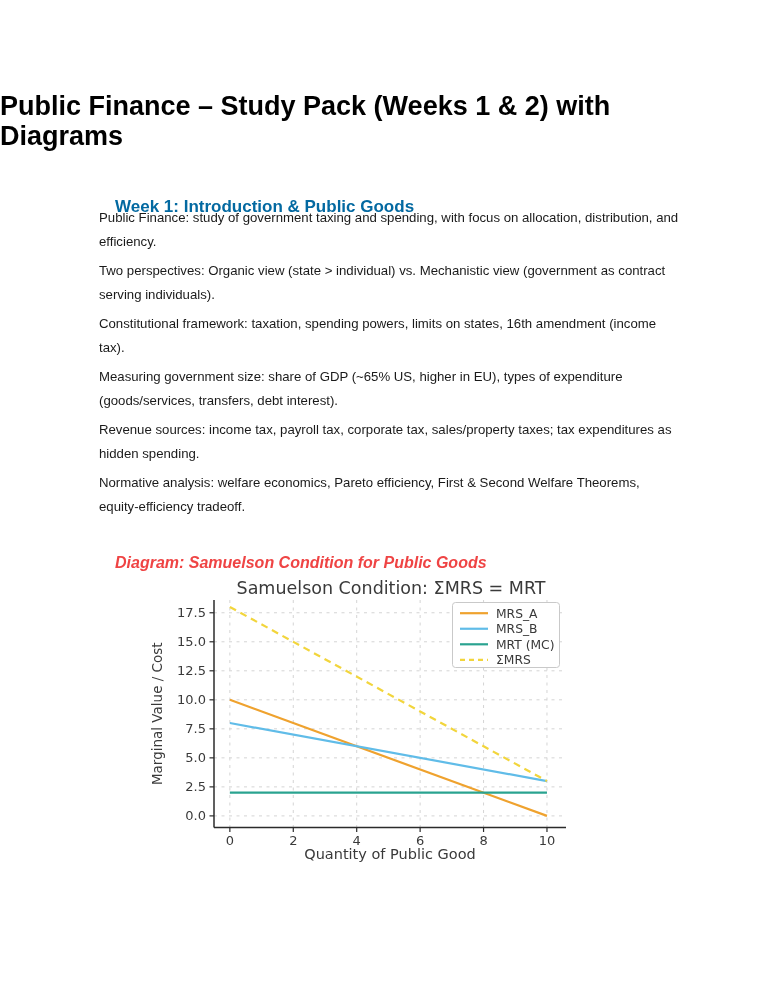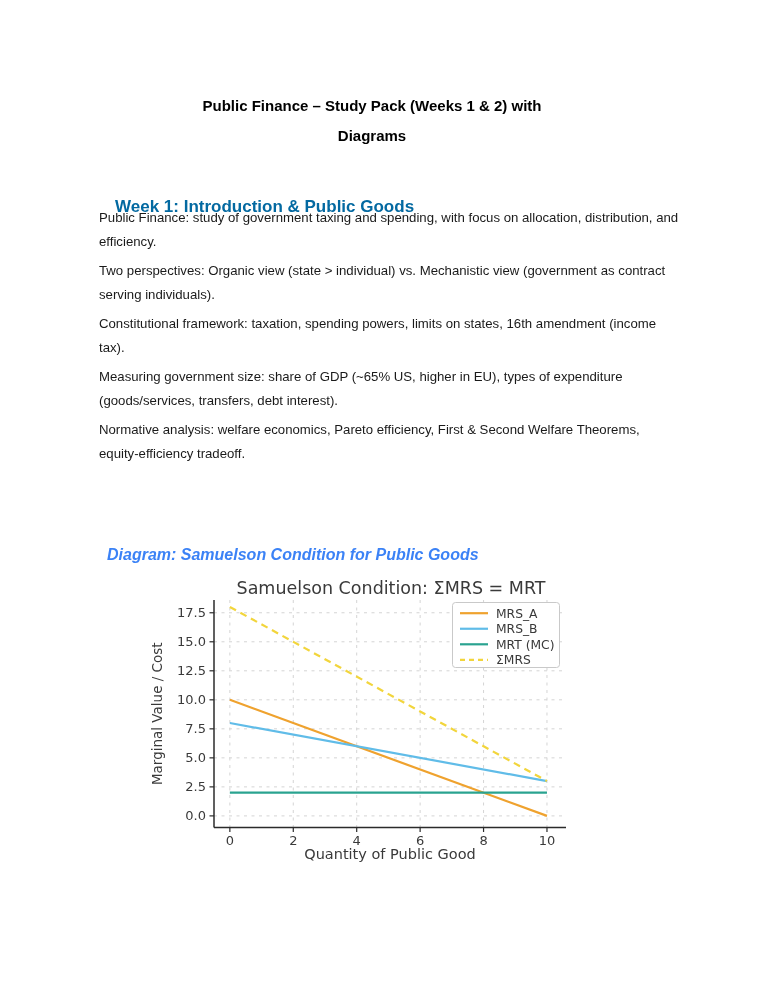--- a/index.html
+++ b/index.html
@@ -11,22 +11,22 @@
     font-family: "Liberation Sans", "DejaVu Sans", sans-serif;
     color: #1a1a1a;
     overflow: hidden;
   }
   .doc-title {
     position: absolute;
     top: 91px;
     left: 0;
     width: 744px;
     margin: 0;
-    text-align: center;
-    font-size: 15px;
+    text-align: left;
+    font-size: 27px;
     line-height: 30px;
     font-weight: bold;
     color: #000000;
     white-space: pre-line;
   }
   .section-heading {
     position: absolute;
     top: 181px;
     left: 99px;
     margin: 16px;
@@ -44,25 +44,25 @@
     margin: 0 0 5px 0;
     font-size: 13.2px;
     line-height: 24px;
     color: #1a1a1a;
     white-space: pre;
   }
   .diagram-heading {
     position: absolute;
     top: 538px;
     left: 99px;
-    margin: 8px;
+    margin: 16px;
     font-size: 16px;
     font-weight: bold;
     font-style: italic;
-    color: #3b82f6;
+    color: #ef4444;
   }
   .chart-wrap {
     position: absolute;
     left: 145px;
     top: 570px;
     width: 490px;
     height: 310px;
   }
   .chart-wrap svg { display: block; }
   .chart-text { font-family: "DejaVu Sans", "Liberation Sans", sans-serif; }
@@ -79,20 +79,22 @@
 
   <div class="paras">
     <p>Public Finance: study of government taxing and spending, with focus on allocation, distribution, and
 efficiency.</p>
     <p>Two perspectives: Organic view (state &gt; individual) vs. Mechanistic view (government as contract
 serving individuals).</p>
     <p>Constitutional framework: taxation, spending powers, limits on states, 16th amendment (income
 tax).</p>
     <p>Measuring government size: share of GDP (~65% US, higher in EU), types of expenditure
 (goods/services, transfers, debt interest).</p>
+    <p>Revenue sources: income tax, payroll tax, corporate tax, sales/property taxes; tax expenditures as
+hidden spending.</p>
     <p>Normative analysis: welfare economics, Pareto efficiency, First &amp; Second Welfare Theorems,
 equity-efficiency tradeoff.</p>
   </div>
 
   <h3 class="diagram-heading">Diagram: Samuelson Condition for Public Goods</h3>
 
   <div class="chart-wrap">
     <svg id="chart-svg" width="490" height="310" viewBox="0 0 490 310">
         <line x1="84.85585585585585" y1="30" x2="84.85585585585585" y2="257.5" stroke="#d4d4d4" stroke-width="1" stroke-dasharray="3 4.5"></line>
         <line x1="148.27927927927928" y1="30" x2="148.27927927927928" y2="257.5" stroke="#d4d4d4" stroke-width="1" stroke-dasharray="3 4.5"></line>

